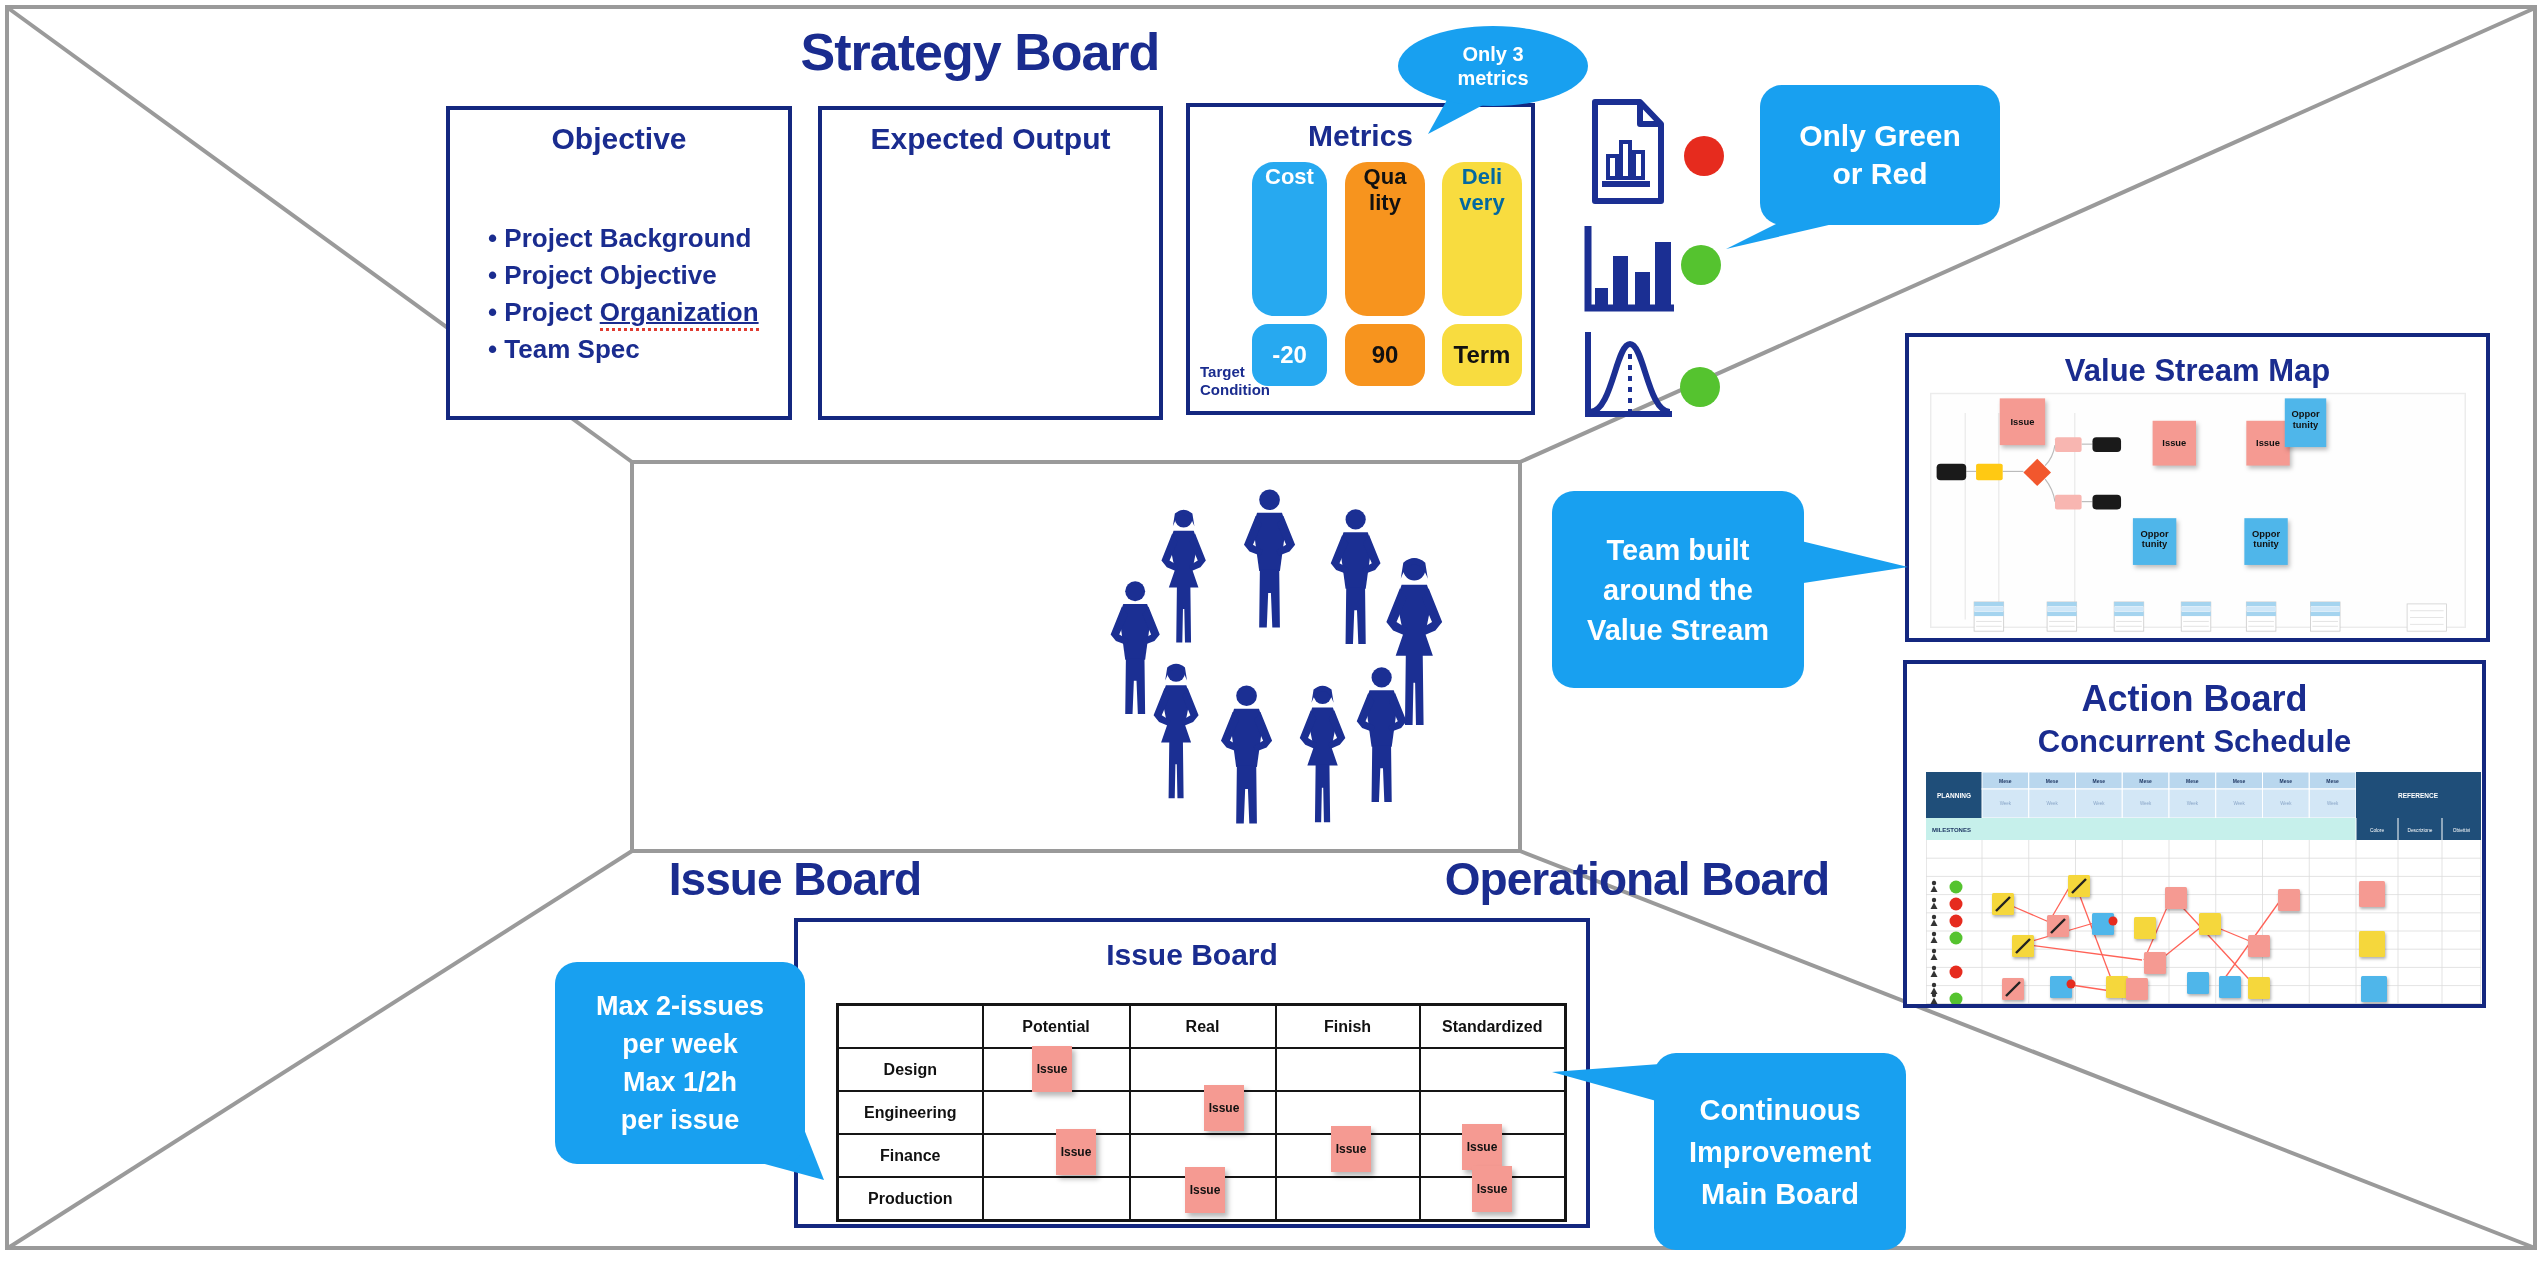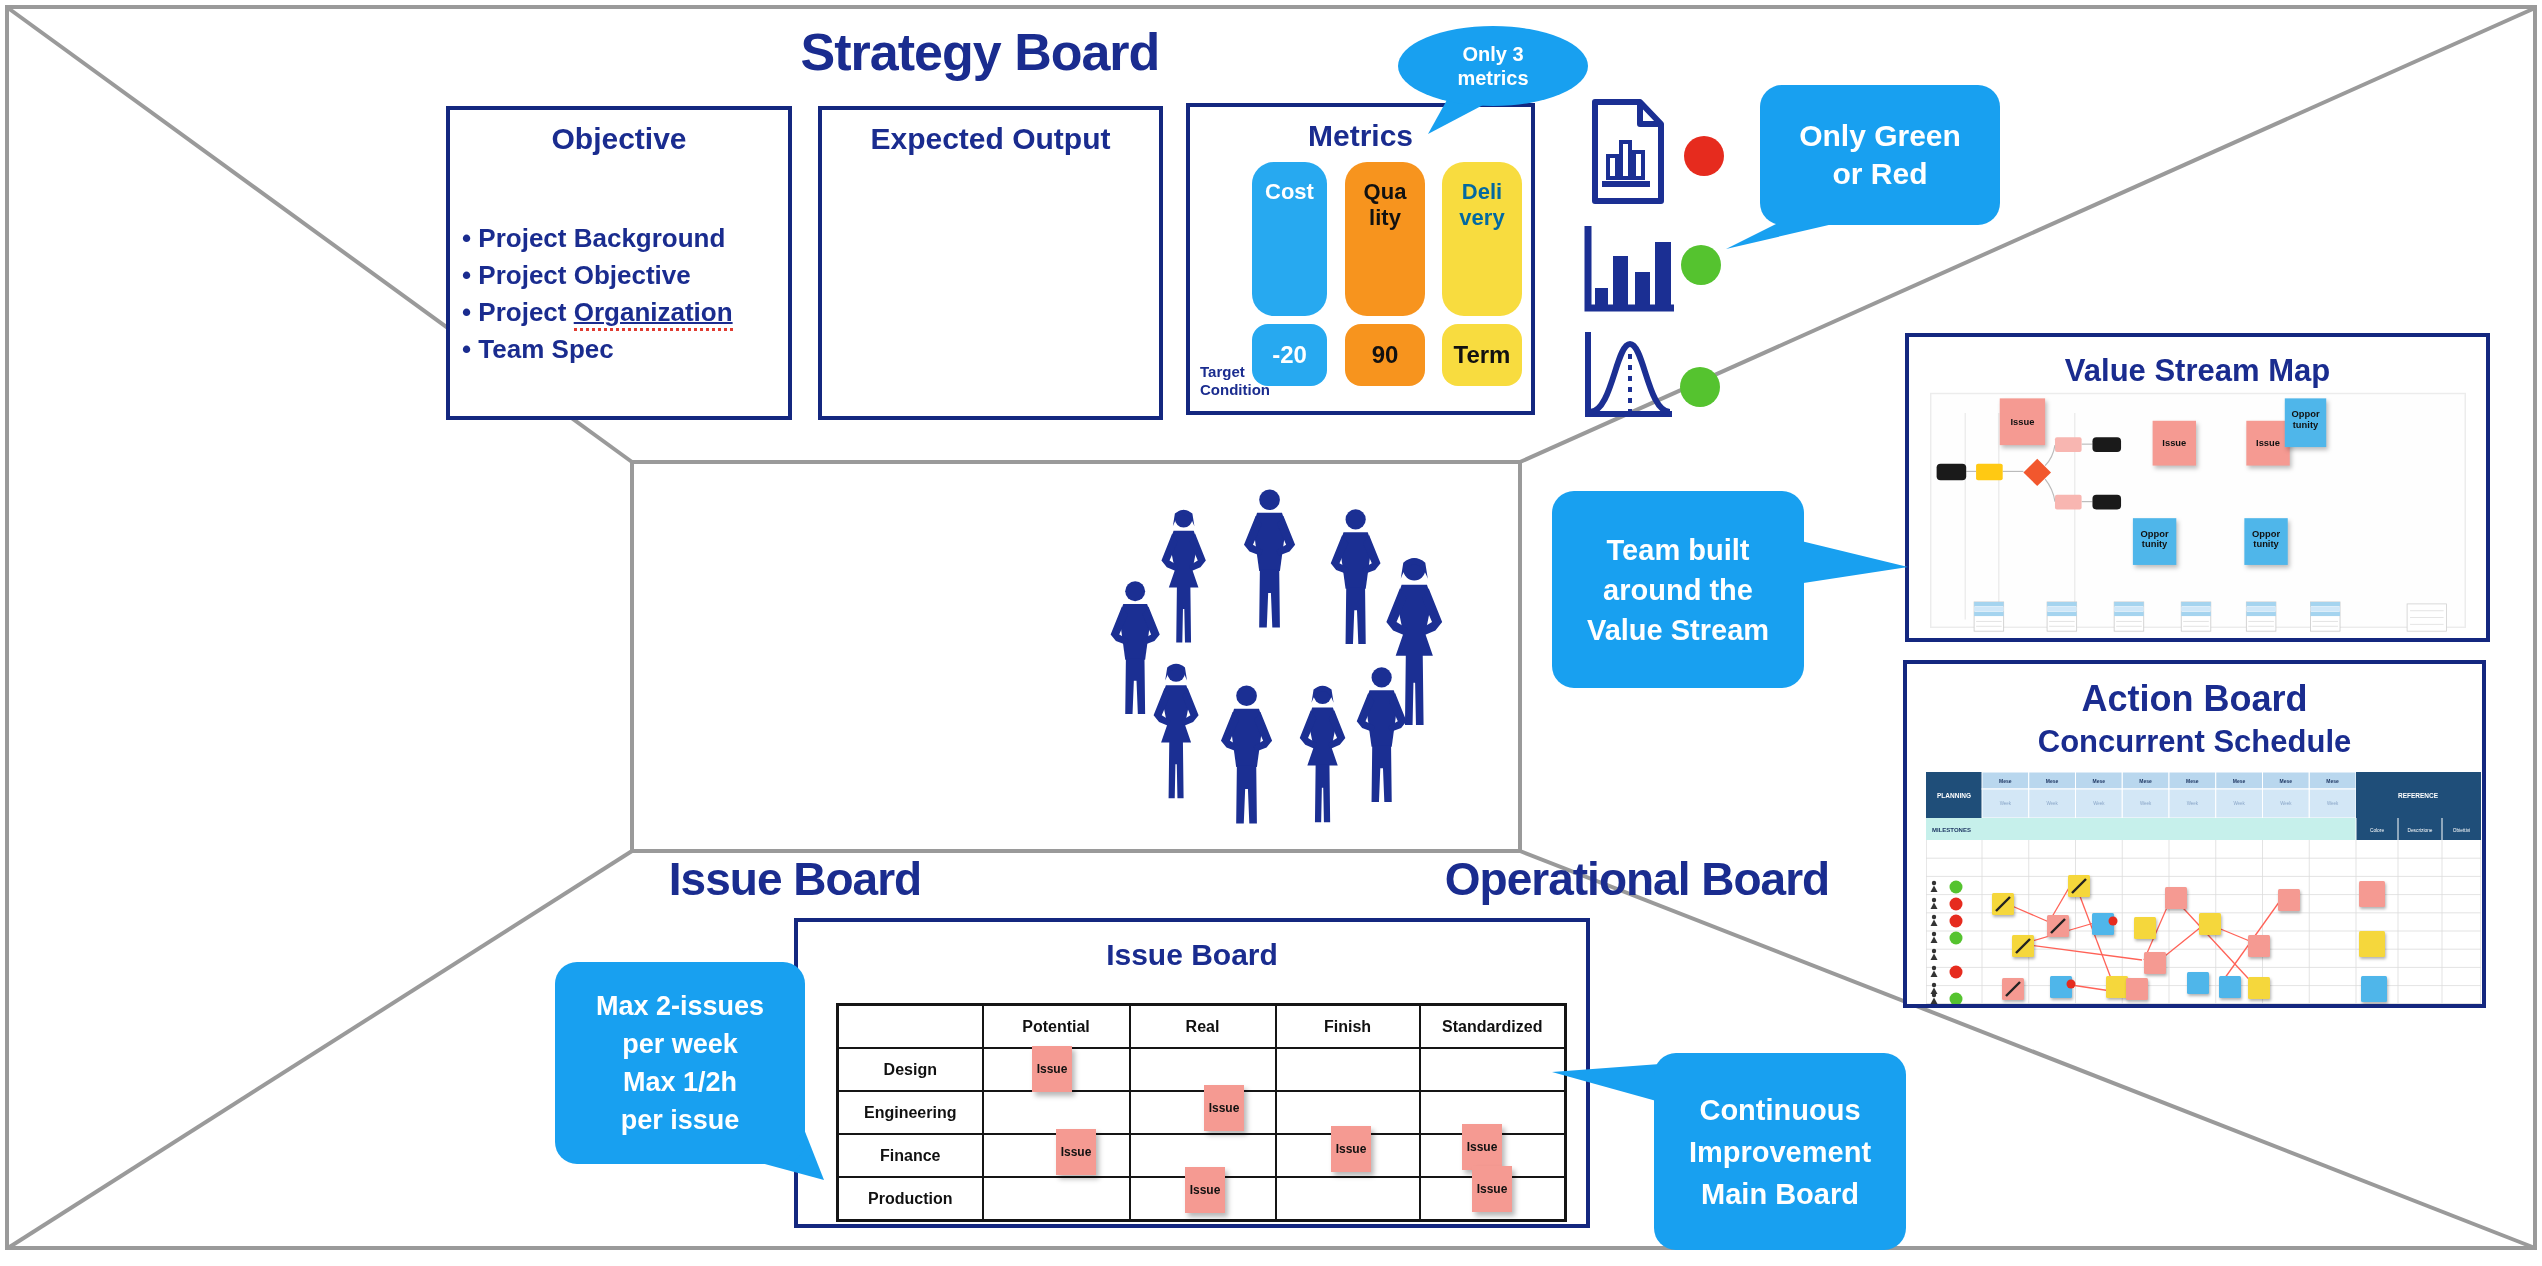--- a/index.html
+++ b/index.html
@@ -4,26 +4,26 @@
 <style>
   html,body{margin:0;padding:0;background:#fff;}
   .stage{position:relative;width:2542px;height:1266px;background:#ffffff;overflow:hidden;
          font-family:"Liberation Sans",sans-serif;color:#1a2c8f;}
   .abs{position:absolute;}
   svg{display:block;}
   .big-title{font-size:52px;font-weight:800;text-align:center;letter-spacing:-1px;color:#1a2c8f;}
   .section-label{font-size:46px;font-weight:800;text-align:center;letter-spacing:-1px;color:#1a2c8f;}
   .board-box{position:absolute;background:#fff;border:4px solid #14277f;box-sizing:border-box;}
   .box-title{font-size:30px;font-weight:800;text-align:center;margin-top:12px;color:#1a2c8f;}
-  .obj-list{list-style:none;margin:0;padding:0 0 0 12px;margin-top:64px;}
+  .obj-list{list-style:none;margin:0;padding:0 0 0 38px;margin-top:64px;}
   .obj-list li{font-size:26px;font-weight:600;line-height:37px;color:#1a2c8f;white-space:nowrap;}
   .obj-list li::before{content:"• ";font-weight:800;}
   .misspelled{text-decoration:underline;text-decoration-thickness:2px;border-bottom:3px dotted #e03c31;padding-bottom:1px;}
   .pill{position:absolute;border-radius:22px;text-align:center;box-sizing:border-box;}
-  .pill .lbl{font-weight:800;font-size:22px;line-height:26px;padding-top:17px;}
+  .pill .lbl{font-weight:800;font-size:22px;line-height:26px;padding-top:2px;}
   .pill-val{position:absolute;border-radius:16px;text-align:center;font-weight:800;font-size:24px;
             display:flex;align-items:center;justify-content:center;}
   .target-cond{position:absolute;font-size:15px;font-weight:800;line-height:18px;color:#1a2c8f;}
   .bubble{position:absolute;background:#18a0f0;color:#fff;font-weight:800;text-align:right;
           display:flex;flex-direction:column;align-items:center;justify-content:center;z-index:6;}
   .bubble.rounded{border-radius:22px;}
   .bubble.ellipse{border-radius:50%;}
   .panel{position:absolute;background:#fff;border:4px solid #14277f;box-sizing:border-box;z-index:2;}
   .panel-title{font-size:31px;font-weight:800;text-align:center;color:#1a2c8f;}
   .purpose-title{font-size:38px;font-weight:700;margin-left:52px;line-height:52px;}

